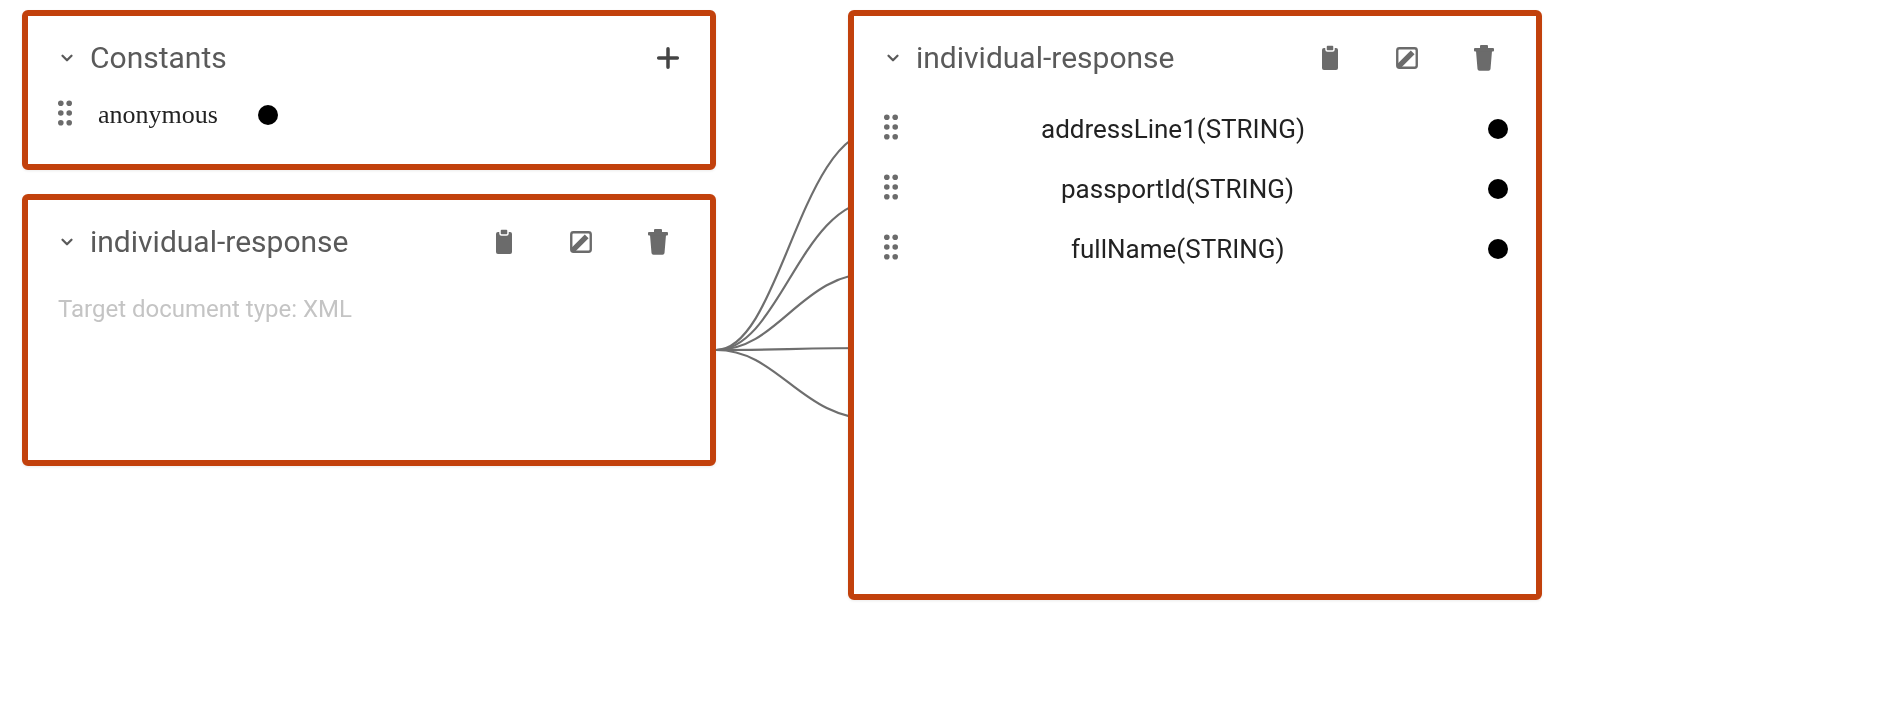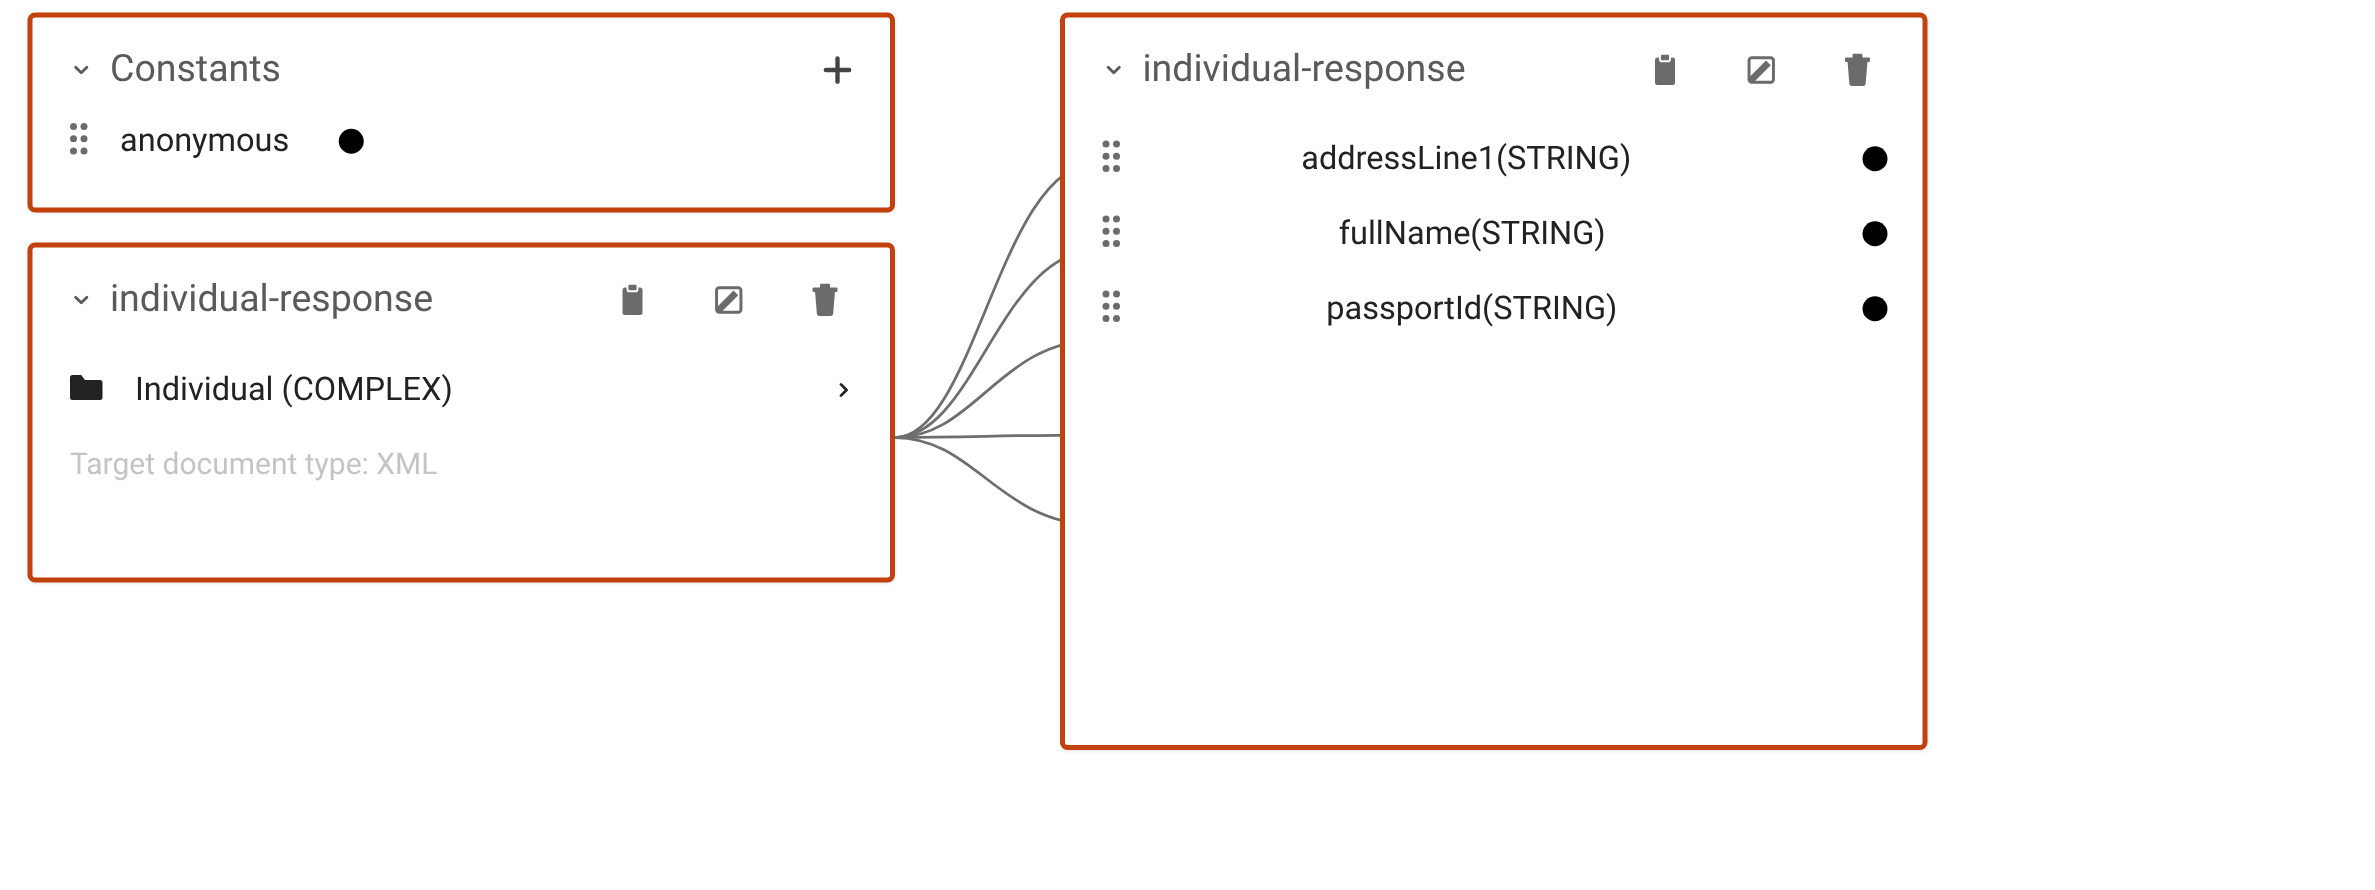--- a/index.html
+++ b/index.html
@@ -10,21 +10,21 @@
     body {
       font-family: -apple-system, BlinkMacSystemFont, "Segoe UI", Roboto, "Helvetica Neue", Arial, sans-serif;
       background: #fff;
       width: 1900px;
       height: 712px;
       position: relative;
     }
     .panel {
       position: absolute;
       background: #fff;
-      border: 4px solid #c2410c;
+      border: 6px solid #c2410c;
       border-radius: 6px;
       box-shadow: 0 1px 3px rgba(0,0,0,0.08);
     }
     .panel-header {
       display: flex;
       align-items: center;
       padding: 24px 28px 18px 30px;
     }
     .panel-title {
       font-size: 30px;
@@ -125,21 +125,21 @@
       top: 194px;
       width: 694px;
       height: 272px;
     }
     #target-panel {
       left: 848px;
       top: 10px;
       width: 694px;
       height: 590px;
     }
-    #constants-panel .row { padding-top: 6px; padding-bottom: 18px; }
+    #constants-panel .row { padding-top: 6px; padding-bottom: 18px; font-family: Liberation Serif, serif; }
     #constants-panel .row .dot { margin-left: 40px; }
     #source-panel .row { padding-top: 22px; padding-bottom: 12px; }
     #target-panel .panel-body { padding-top: 6px; }
     #target-panel .row { padding-top: 14px; padding-bottom: 14px; justify-content: space-between; }
   </style>
 </head>
 <body>
 
 <svg class="connection-layer">
   <path d="M 716 350 C 780 350, 800 130, 878 130"></path>
@@ -207,34 +207,20 @@
       <span class="icon-btn">
         <svg width="24" height="28" viewBox="0 0 24 28">
             <path d="M4 7h16l-1.5 18a2 2 0 0 1-2 1.8H7.5a2 2 0 0 1-2-1.8L4 7z" fill="#6b6b6b"></path>
             <rect x="2" y="4" width="20" height="3.5" rx="1" fill="#6b6b6b"></rect>
             <rect x="8" y="1" width="8" height="4" rx="1" fill="#6b6b6b"></rect>
           </svg>
       </span>
     </div>
   </div>
   <div class="panel-body">
-    <div class="row">
-      <span class="handle">
-        <svg class="folder-icon" viewBox="0 0 30 24">
-            <path d="M2 4a2 2 0 0 1 2-2h7l3 4h12a2 2 0 0 1 2 2v12a2 2 0 0 1-2 2H4a2 2 0 0 1-2-2V4z" fill="#222"></path>
-          </svg>
-      </span>
-      <span class="row-label">Individual (COMPLEX)</span>
-      <span class="spacer"></span>
-      <span class="icon-btn">
-        <svg class="caret-right" viewBox="0 0 24 24">
-            <path d="M9 6l6 6-6 6" fill="none" stroke="#222" stroke-width="3" stroke-linecap="round" stroke-linejoin="round"></path>
-          </svg>
-      </span>
-    </div>
     <div class="doc-type">Target document type: XML</div>
   </div>
 </div>
 
 <div id="target-panel" class="panel">
   <div class="panel-header">
     <span class="icon-btn">
       <svg class="chevron-down-icon" viewBox="0 0 24 24">
           <path d="M6 9l6 6 6-6" fill="none" stroke="#5a5a5a" stroke-width="3" stroke-linecap="round" stroke-linejoin="round"></path>
         </svg>
@@ -282,31 +268,31 @@
       <span class="handle">
         <svg class="grip-icon" viewBox="0 0 12 20">
             <circle cx="3" cy="3" r="2" fill="#6b6b6b"></circle>
             <circle cx="9" cy="3" r="2" fill="#6b6b6b"></circle>
             <circle cx="3" cy="10" r="2" fill="#6b6b6b"></circle>
             <circle cx="9" cy="10" r="2" fill="#6b6b6b"></circle>
             <circle cx="3" cy="17" r="2" fill="#6b6b6b"></circle>
             <circle cx="9" cy="17" r="2" fill="#6b6b6b"></circle>
           </svg>
       </span>
+      <span class="row-label" style="width:260px">passportId(STRING)</span>
+      <span class="dot" style="margin-left:30px"></span>
+    </div>
+    <div class="row">
+      <span class="handle">
+        <svg class="grip-icon" viewBox="0 0 12 20">
+            <circle cx="3" cy="3" r="2" fill="#6b6b6b"></circle>
+            <circle cx="9" cy="3" r="2" fill="#6b6b6b"></circle>
+            <circle cx="3" cy="10" r="2" fill="#6b6b6b"></circle>
+            <circle cx="9" cy="10" r="2" fill="#6b6b6b"></circle>
+            <circle cx="3" cy="17" r="2" fill="#6b6b6b"></circle>
+            <circle cx="9" cy="17" r="2" fill="#6b6b6b"></circle>
+          </svg>
+      </span>
       <span class="row-label" style="width:240px">fullName(STRING)</span>
       <span class="dot" style="margin-left:30px"></span>
     </div>
-    <div class="row">
-      <span class="handle">
-        <svg class="grip-icon" viewBox="0 0 12 20">
-            <circle cx="3" cy="3" r="2" fill="#6b6b6b"></circle>
-            <circle cx="9" cy="3" r="2" fill="#6b6b6b"></circle>
-            <circle cx="3" cy="10" r="2" fill="#6b6b6b"></circle>
-            <circle cx="9" cy="10" r="2" fill="#6b6b6b"></circle>
-            <circle cx="3" cy="17" r="2" fill="#6b6b6b"></circle>
-            <circle cx="9" cy="17" r="2" fill="#6b6b6b"></circle>
-          </svg>
-      </span>
-      <span class="row-label" style="width:260px">passportId(STRING)</span>
-      <span class="dot" style="margin-left:30px"></span>
-    </div>
   </div>
 </div>
 
 </body></html>

